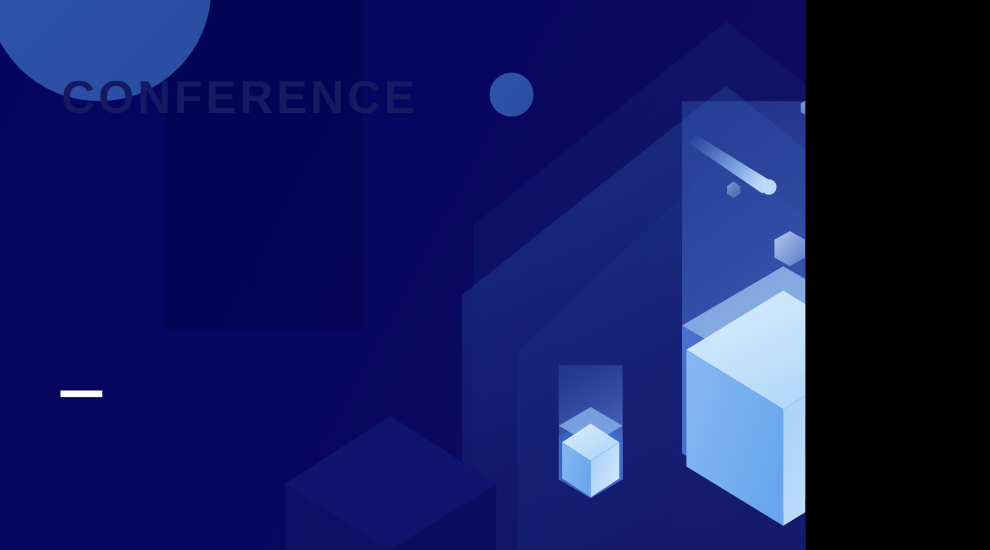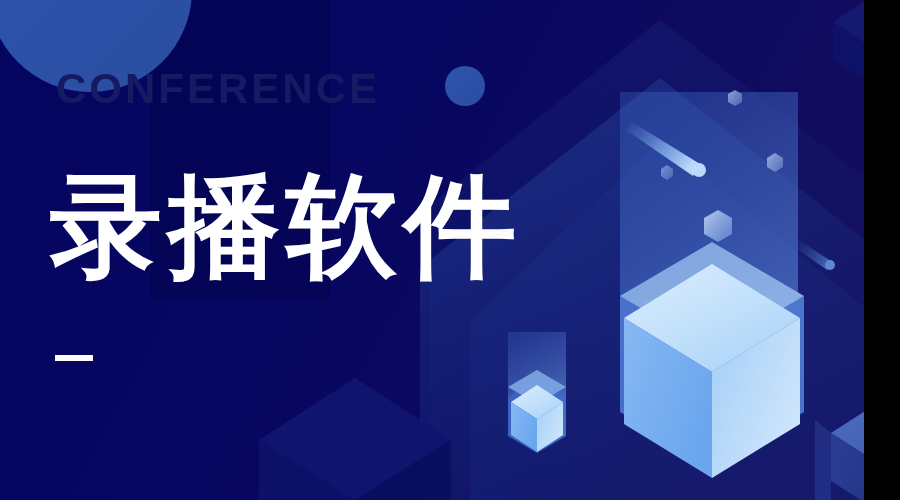--- a/index.html
+++ b/index.html
@@ -3,21 +3,21 @@
 <meta charset="utf-8">
 <title>Conference Banner</title>
 <style>
   html, body {
     margin: 0;
     padding: 0;
     background: #000;
   }
   #banner {
     position: relative;
-    width: 864px;
+    width: 732px;
     height: 500px;
     overflow: hidden;
     background: #ef4444;
     font-family: "Liberation Sans", sans-serif;
     user-select: none;
     text-align: right;
   }
   #bg-svg {
     position: absolute;
     left: 0; top: 0;
@@ -226,17 +226,16 @@
         <polygon points="873,460 915,433 915,481 873,508" fill="url(#gMedRight)"></polygon>
         <polygon points="815,420 815,500 831,500 831,433" fill="#2b4097" opacity="0.55"></polygon>
       </g>
 
       <rect x="884" y="0" width="16" height="500" fill="#0a0a5c" opacity="0.5"></rect>
     </g>
   </svg>
 
   <div class="text-layer">
     <div id="eyebrow">CONFERENCE</div>
-    <div id="headline">录播软件</div>
     <div id="rule"></div>
   </div>
 
 </div>
 
 </body></html>

